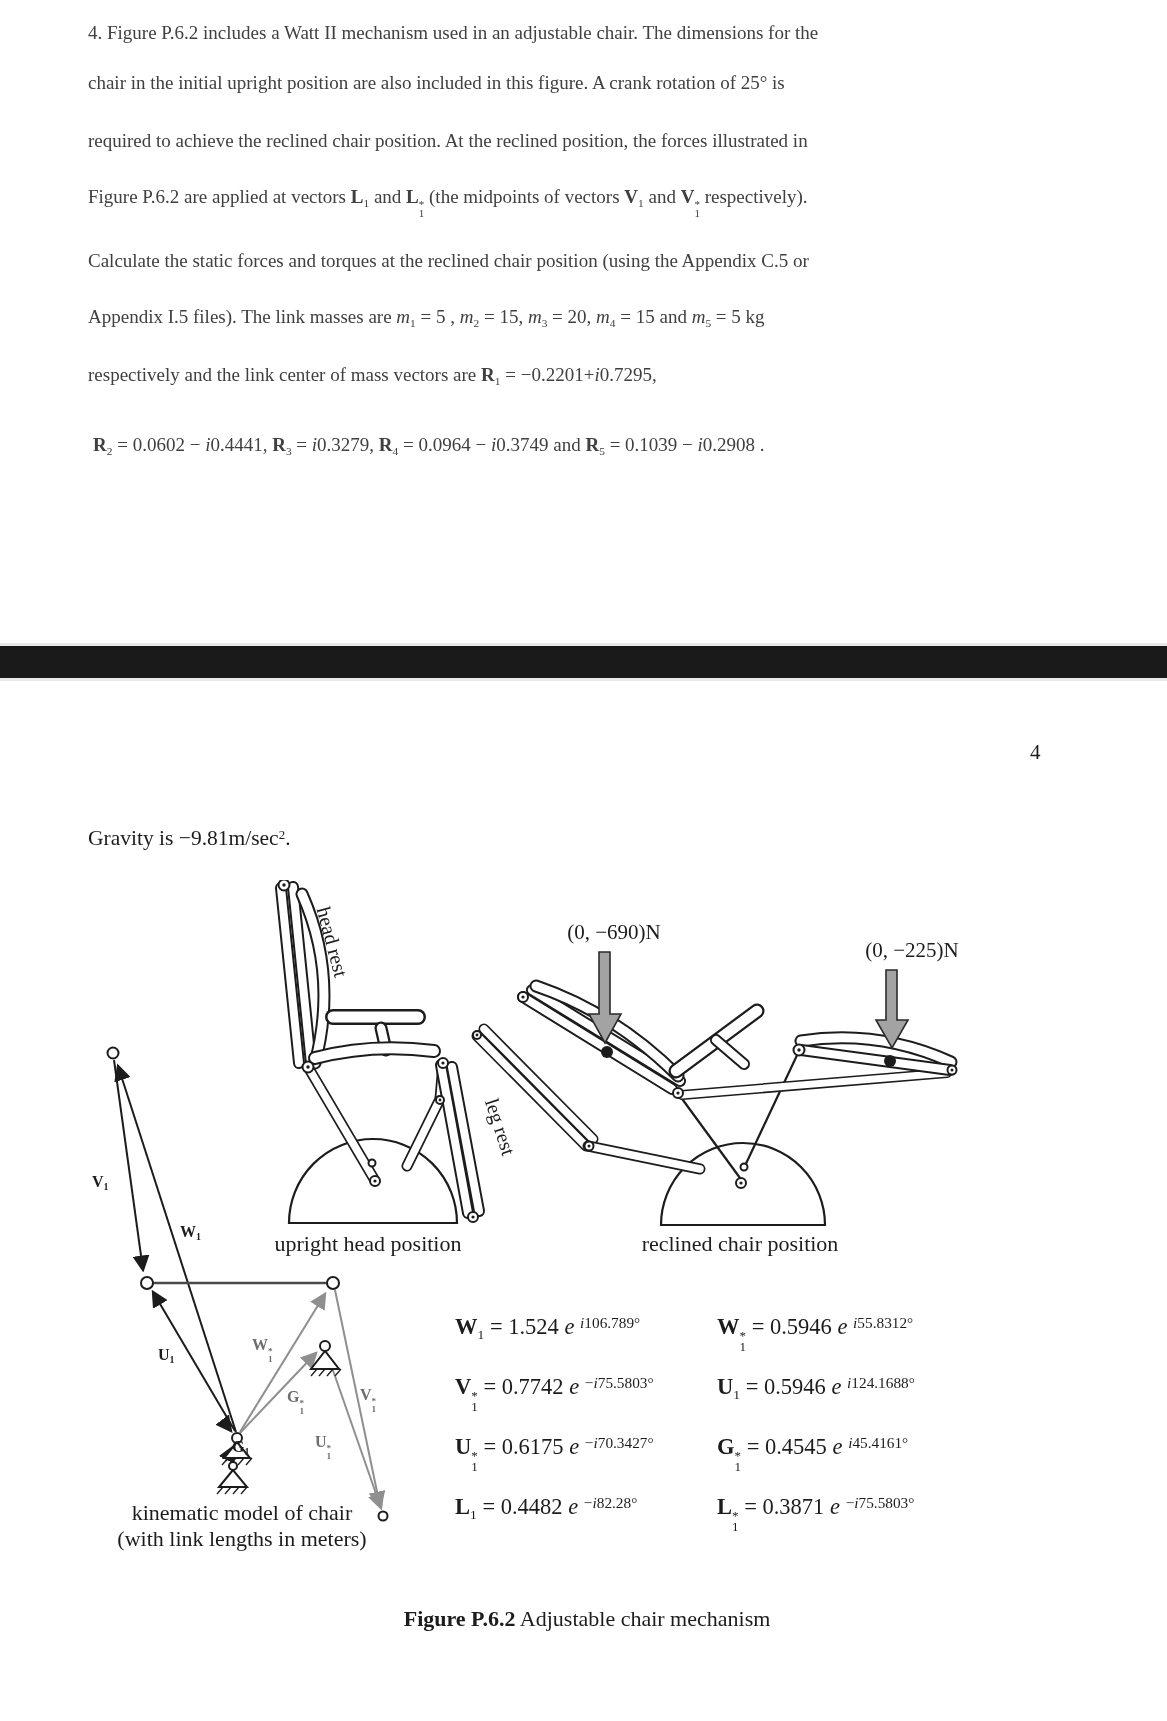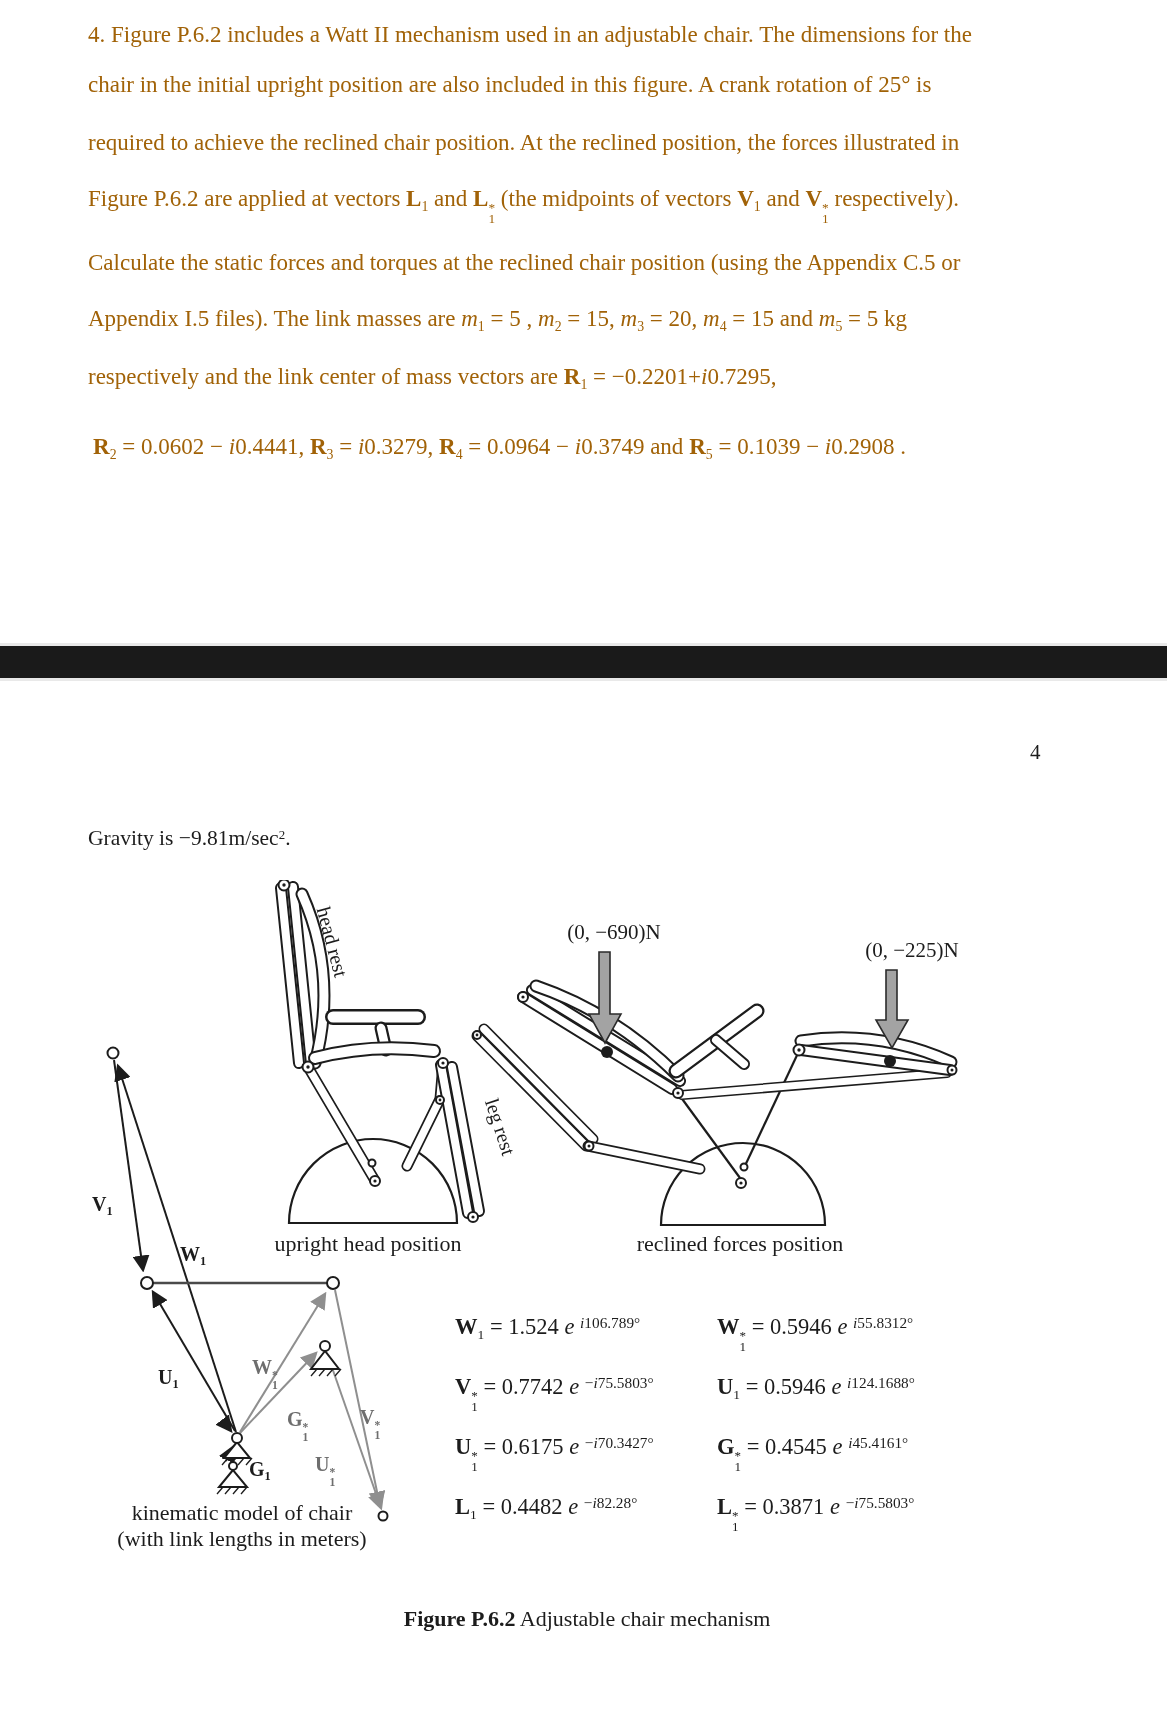--- a/index.html
+++ b/index.html
@@ -1,36 +1,36 @@
 <!DOCTYPE html>
 <html><head>
 <meta charset="utf-8">
 <style>
   html,body{margin:0;padding:0;background:#ffffff;}
   body{width:1167px;height:1721px;position:relative;font-family:"Liberation Serif","DejaVu Serif",serif;color:#1c1c1c;}
   .abs{position:absolute;}
   
   #para{left:88px;top:0;width:1010px;}
-  .pline{position:absolute;left:0;white-space:nowrap;font-size:23px;color:#a16207;}
+  .pline{position:absolute;left:0;white-space:nowrap;font-size:19px;color:#404040;}
   .pline sub{font-size:60%;vertical-align:-0.35em;}
   
   #pbreak-top{left:0;top:643px;width:1167px;height:3px;background:#e9e9e9;}
   #pbreak-bar{left:0;top:646px;width:1167px;height:32px;}
   #pbreak-bot{left:0;top:678px;width:1167px;height:3px;background:#e9e9e9;}
   
   #pagenum{left:1030px;top:740px;font-size:21px;}
   #gravity{left:88px;top:826px;font-size:21.5px;}
   #gravity sup{font-size:60%;vertical-align:0.45em;}
   
   #figure{left:0;top:880px;width:1167px;height:790px;}
   #figsvg{position:absolute;left:0;top:0;}
   .flabel{position:absolute;font-size:21px;white-space:nowrap;}
   .center{text-align:center;}
   .rot{transform-origin:center center;}
-  .vlab{position:absolute;font-size:20px;font-weight:bold;white-space:nowrap;margin-top:20px;}
+  .vlab{position:absolute;font-size:16px;font-weight:bold;white-space:nowrap;}
   .vlab.gray{color:#6e6e6e;}
   .vlab sub{font-size:62%;vertical-align:-0.35em;font-weight:bold;}
   .vs{display:inline-flex;flex-direction:column;align-items:flex-start;line-height:0.85;font-size:58%;vertical-align:-0.45em;}
   
   #equations{left:455px;top:434px;display:grid;grid-template-columns:262px 250px;grid-auto-rows:60px;}
   .eq{font-size:22.5px;white-space:nowrap;}
   .eq sub{font-size:60%;vertical-align:-0.35em;}
   .eq sup{font-size:68%;vertical-align:0.4em;}
   .eq .vs{vertical-align:-0.45em;}
   #caption{left:587px;top:726px;transform:translateX(-50%);font-size:22px;white-space:nowrap;}
@@ -231,42 +231,42 @@
     </g>
   </svg>
 
   <div class="flabel center" style="left:544px;top:40px;width:140px;">(0, −690)N</div>
   <div class="flabel center" style="left:842px;top:58px;width:140px;">(0, −225)N</div>
 
   <div class="flabel rot" style="left:332px;top:62px;font-size:20px;transform:translate(-50%,-50%) rotate(75deg);">head rest</div>
   <div class="flabel rot" style="left:500px;top:247px;font-size:20px;transform:translate(-50%,-50%) rotate(72deg);">leg rest</div>
 
   <div class="flabel center" style="left:238px;top:351px;width:260px;font-size:22px;">upright head position</div>
-  <div class="flabel center" style="left:610px;top:351px;width:260px;font-size:22px;">reclined forces position</div>
+  <div class="flabel center" style="left:610px;top:351px;width:260px;font-size:22px;">reclined chair position</div>
 
   <div class="vlab" style="left:92px;top:293px;"><b>V</b><sub>1</sub></div>
   <div class="vlab" style="left:180px;top:343px;"><b>W</b><sub>1</sub></div>
   <div class="vlab" style="left:158px;top:466px;"><b>U</b><sub>1</sub></div>
   <div class="vlab gray" style="left:252px;top:456px;"><b>W</b><span class="vs">
         <span>*</span>
         <span>1</span>
       </span></div>
   <div class="vlab gray" style="left:287px;top:508px;"><b>G</b><span class="vs">
         <span>*</span>
         <span>1</span>
       </span></div>
   <div class="vlab gray" style="left:360px;top:506px;"><b>V</b><span class="vs">
         <span>*</span>
         <span>1</span>
       </span></div>
   <div class="vlab gray" style="left:315px;top:553px;"><b>U</b><span class="vs">
         <span>*</span>
         <span>1</span>
       </span></div>
-  <div class="vlab" style="left:249px;top:558px;text-align:right;"><b>G</b><sub>1</sub></div>
+  <div class="vlab" style="left:232px;top:558px;text-align:right;"><b>G</b><sub>1</sub></div>
 
   <div class="flabel center" style="left:92px;top:620px;width:300px;font-size:22px;">kinematic model of chair</div>
   <div class="flabel center" style="left:92px;top:646px;width:300px;font-size:22px;">(with link lengths in meters)</div>
 
   <div id="equations" class="abs">
     <div class="eq"><b>W</b><sub>1</sub> = 1.524 <i>e</i> <sup><i>i</i>106.789°</sup></div>
     <div class="eq"><b>W</b><span class="vs">
           <span>*</span>
           <span>1</span>
         </span> = 0.5946 <i>e</i> <sup><i>i</i>55.8312°</sup></div>

